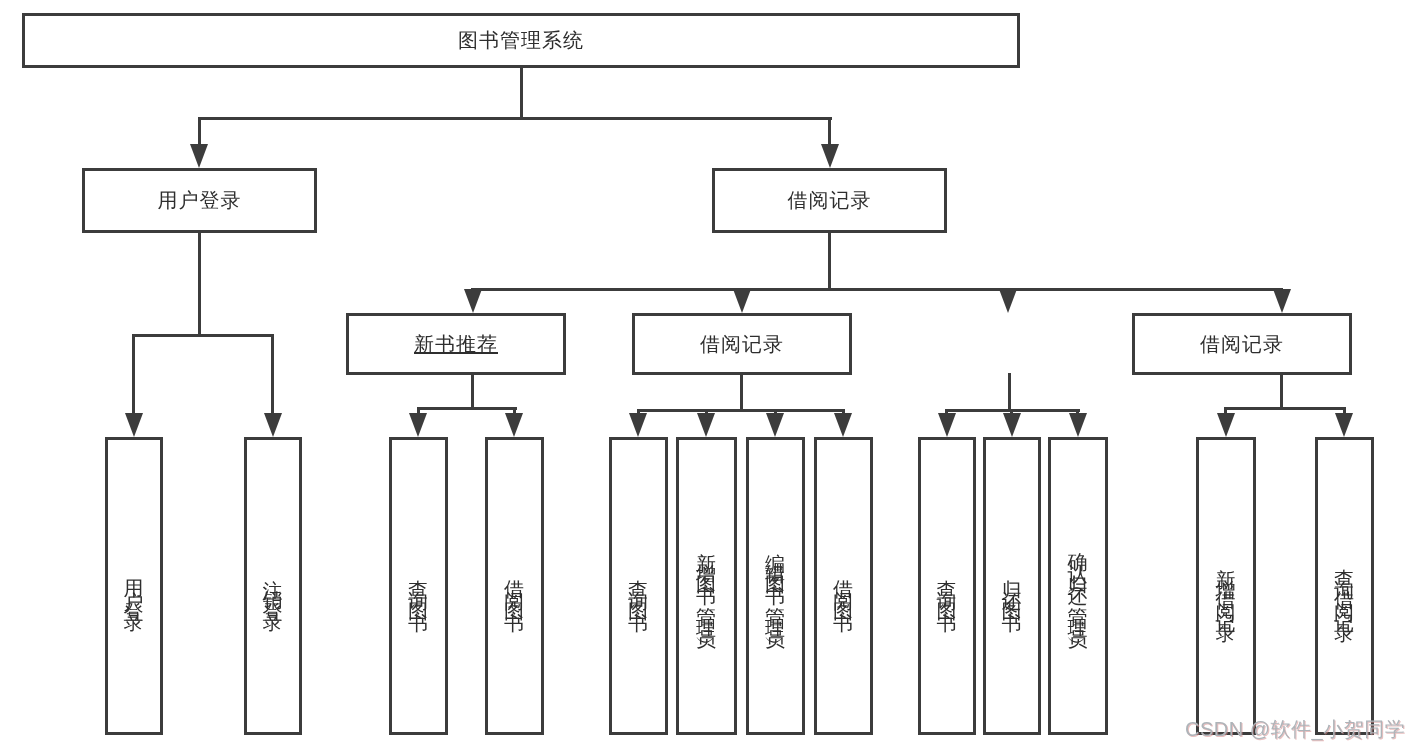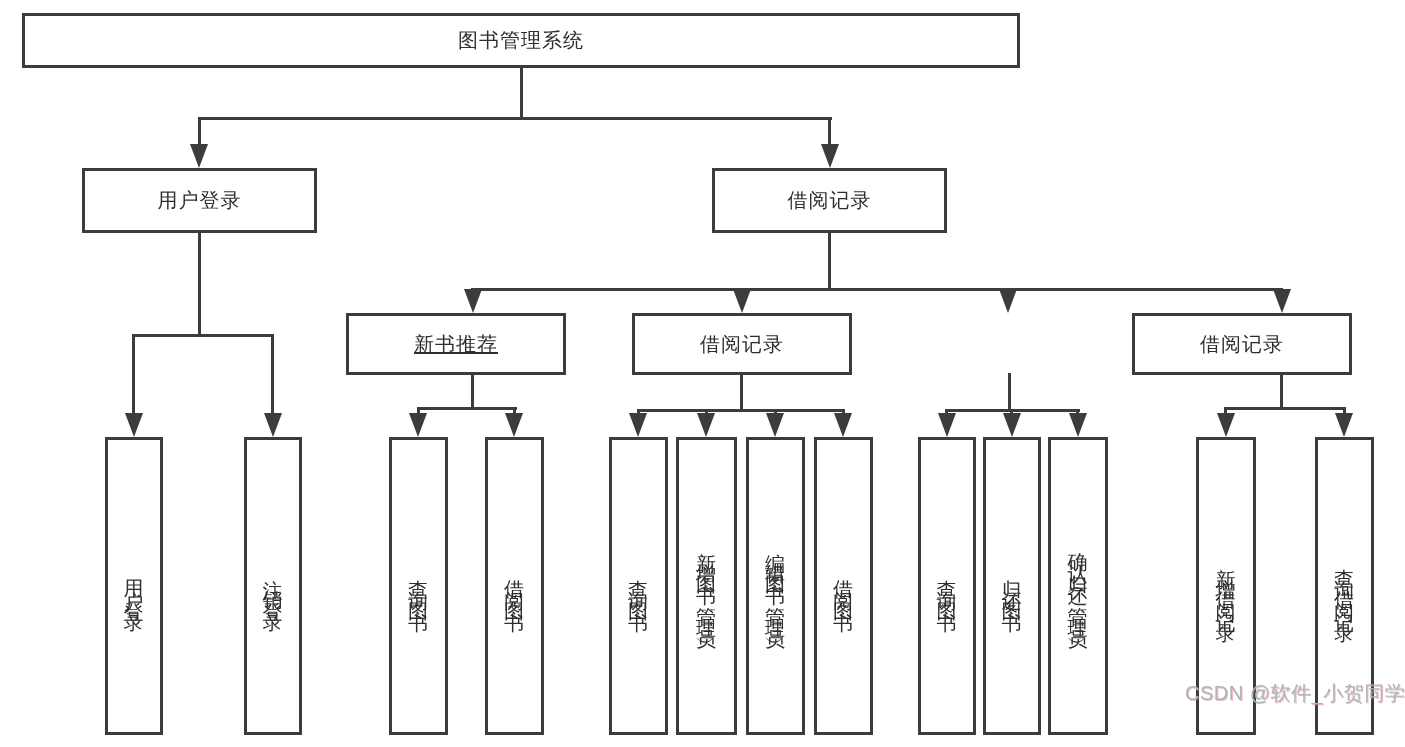--- a/index.html
+++ b/index.html
@@ -55,21 +55,21 @@
     height: 0;
     border-left: 9px solid transparent;
     border-right: 9px solid transparent;
     border-top: 24px solid var(--line);
   }
 
   
   .watermark {
     position: absolute;
     left: 1185px;
-    top: 680px;
+    top: 716px;
     font-size: 20px;
     color: var(--watermark);
     text-shadow: 1px 1px 0 rgba(217, 140, 140, 0.55);
     white-space: nowrap;
     letter-spacing: 0.5px;
   }
 </style>
 </head>
 <body>
 

